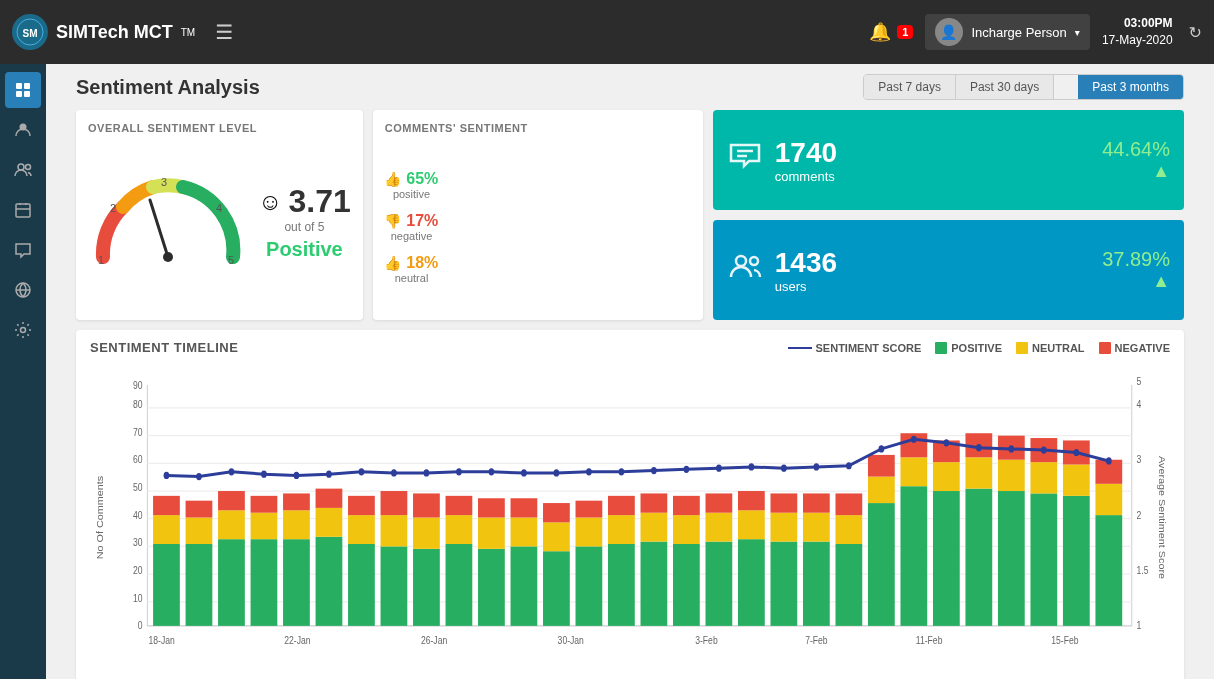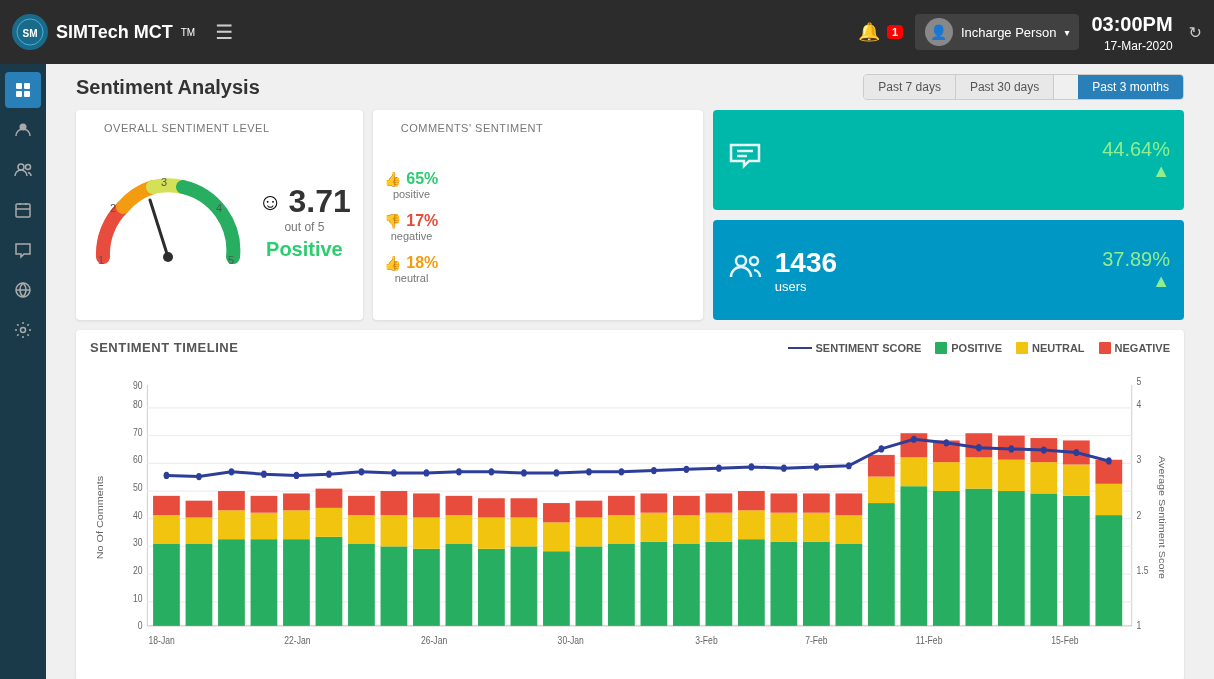--- a/index.html
+++ b/index.html
@@ -65,21 +65,21 @@
       border-radius: 50%;
       overflow: hidden;
       display: flex;
       align-items: center;
       justify-content: center;
       font-size: 14px;
     }
     .incharge-name { font-size: 13px; }
     .dropdown-arrow { font-size: 10px; }
     .datetime-area { text-align: right; font-size: 12px; line-height: 1.4; }
-    .time { font-size: 20px; font-weight: bold; }
+    .time { font-size: 12px; font-weight: bold; }
     .refresh-icon { font-size: 16px; color: #ccc; cursor: pointer; margin-left: 4px; }
 
     
     .main-layout {
       display: flex;
       height: calc(679px - 50px);
     }
 
     
     .sidebar {
@@ -153,25 +153,24 @@
 
     
     .card {
       background: white;
       border-radius: 4px;
       padding: 12px;
       box-shadow: 0 1px 3px rgba(0,0,0,0.1);
     }
     .card-title {
       font-size: 11px;
-      font-weight: normal;
+      font-weight: bold;
       color: #777;
       letter-spacing: 0.5px;
       margin-bottom: 8px;
-      margin-left: 16px;
     }
     .sentiment-card {
       flex: 0 0 280px;
     }
     .gauge-area {
       display: flex;
       align-items: center;
       gap: 10px;
       height: 160px;
     }
@@ -317,21 +316,21 @@
     <span class="notif-icon">🔔</span>
     <span class="notif-badge">1</span>
   </div>
   <div class="incharge-area">
     <div class="incharge-avatar">👤</div>
     <span class="incharge-name">Incharge Person</span>
     <span class="dropdown-arrow">▾</span>
   </div>
   <div class="datetime-area">
     <div class="time">03:00PM</div>
-    <div>17-Mar-2020</div>
+    <div>17-May-2020</div>
   </div>
   <span class="refresh-icon">↻</span>
 </div>
 
 <div class="main-layout">
 
   <div class="sidebar">
     <div class="sidebar-item active">
       <svg width="18" height="18" viewBox="0 0 18 18" fill="white">
           <rect x="2" y="2" width="6" height="6" rx="1"></rect>
@@ -462,20 +461,22 @@
       <div class="stat-cards">
         <div class="stat-card teal">
           <div class="stat-icon">
             <svg width="36" height="36" viewBox="0 0 36 36" fill="none" stroke="white" stroke-width="2.5">
               <path d="M4 6h28v16H22l-5 5V22H4z"></path>
               <line x1="10" y1="12" x2="26" y2="12"></line>
               <line x1="10" y1="17" x2="20" y2="17"></line>
             </svg>
           </div>
           <div class="stat-info">
+            <div class="stat-number">1740</div>
+            <div class="stat-name">comments</div>
           </div>
           <div class="stat-change">
             <span class="stat-pct">44.64%</span>
             <span class="stat-arrow">▲</span>
           </div>
         </div>
         <div class="stat-card blue">
           <div class="stat-icon">
             <svg width="36" height="36" viewBox="0 0 36 36" fill="none" stroke="white" stroke-width="2.5">
               <circle cx="14" cy="12" r="5"></circle>

